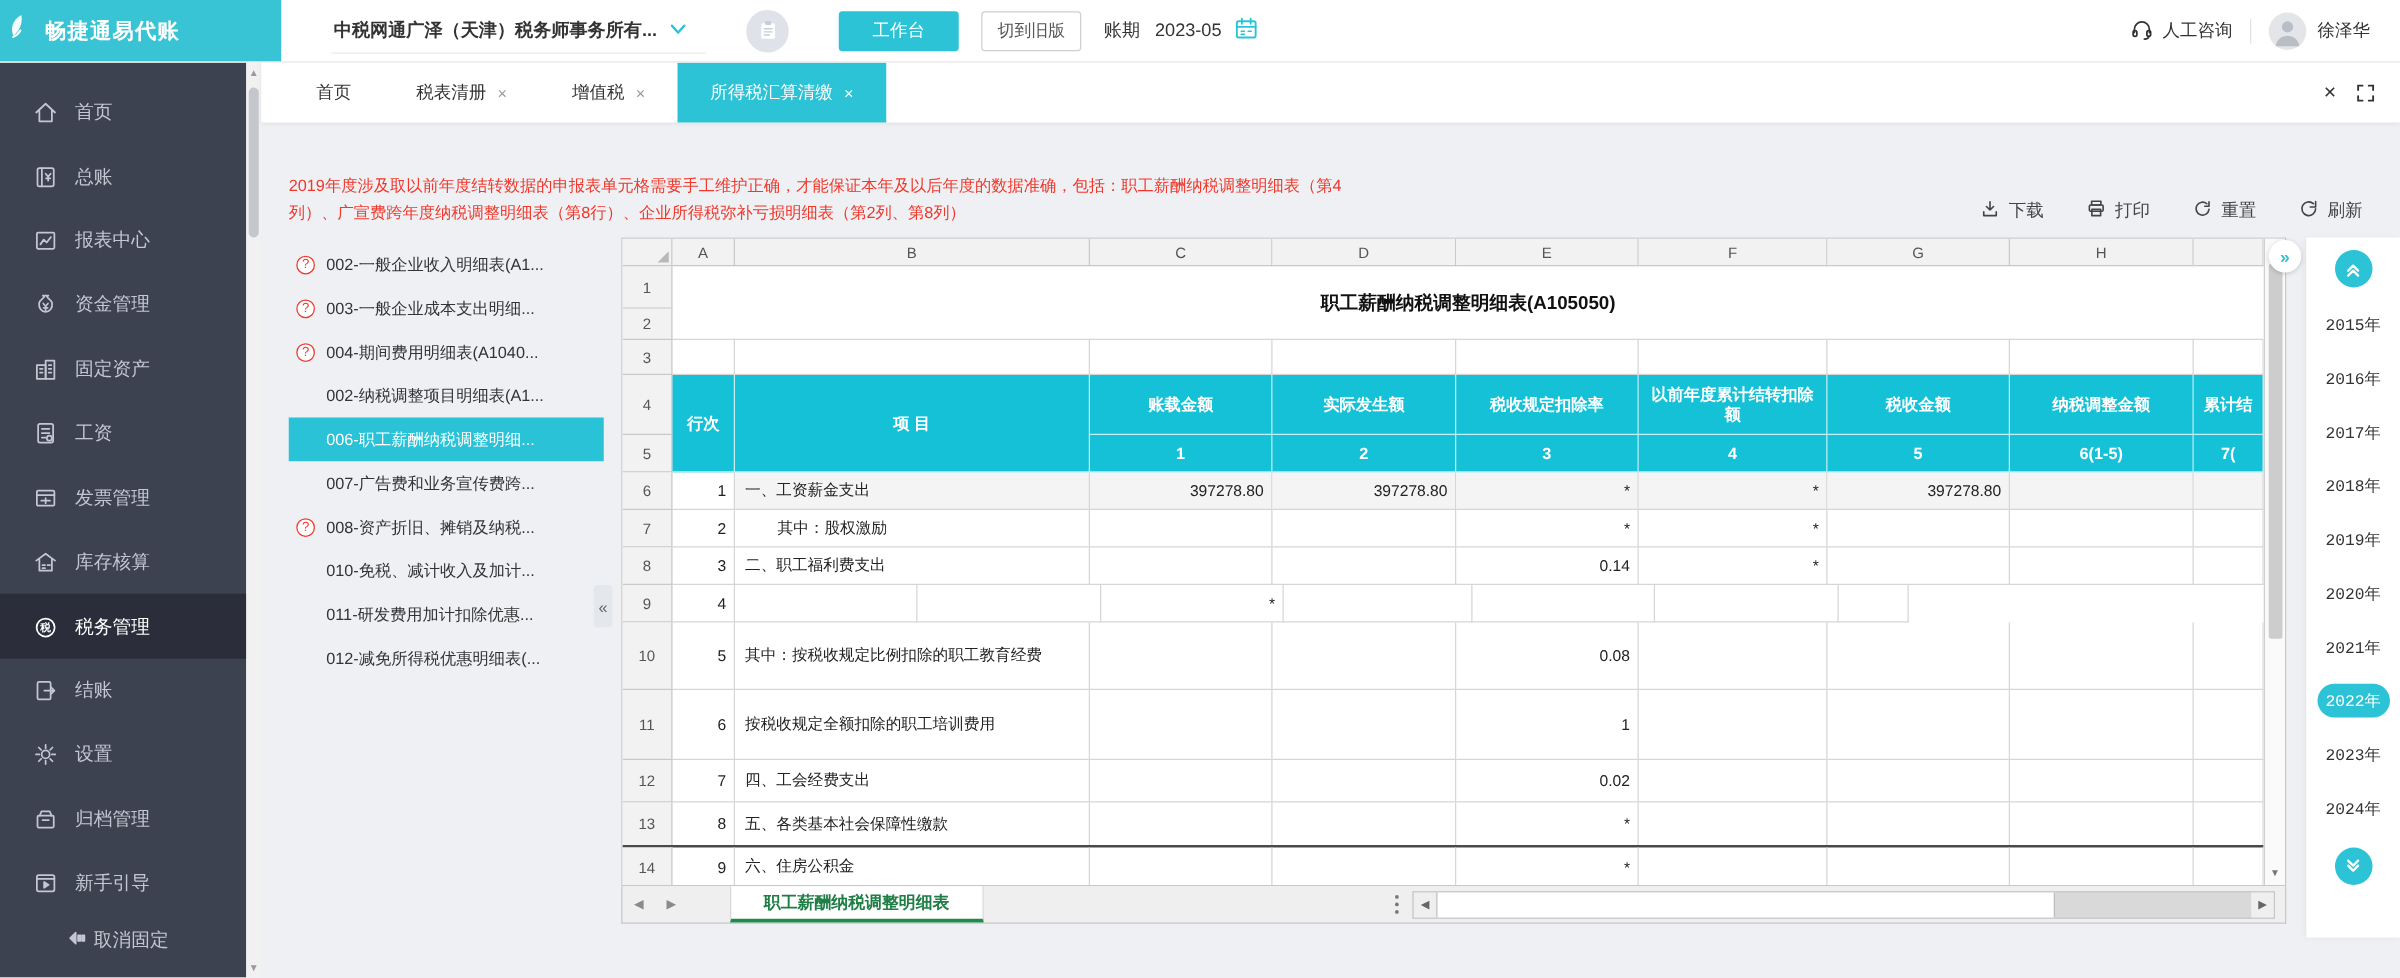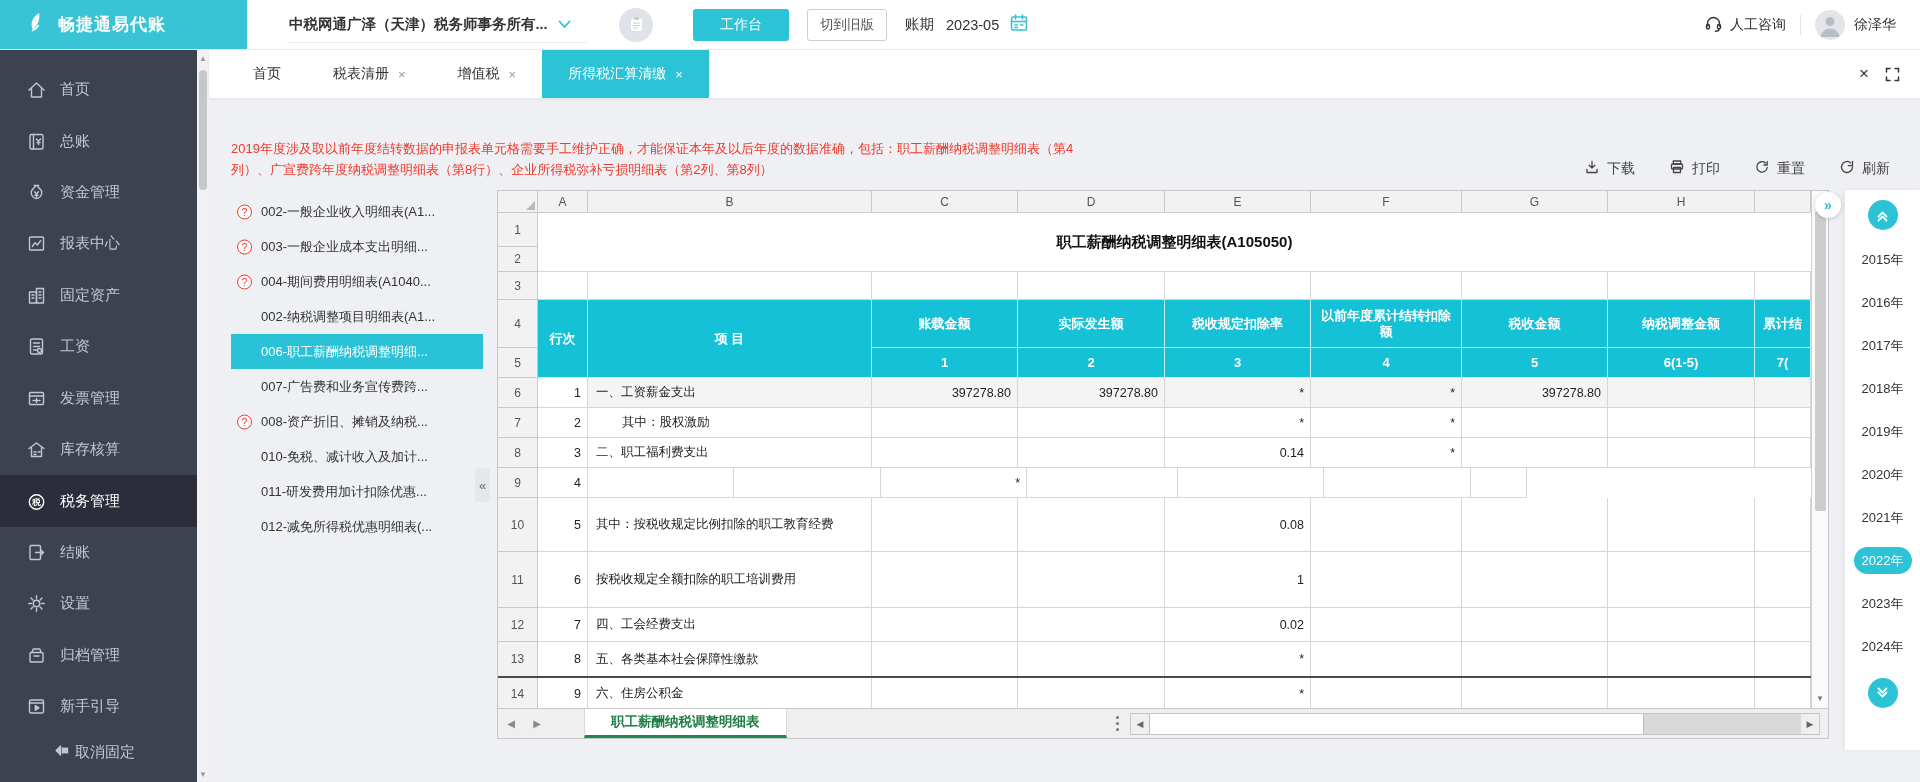--- a/index.html
+++ b/index.html
@@ -3,22 +3,22 @@
 <meta charset="utf-8">
 <style>
   * { margin:0; padding:0; box-sizing:border-box; }
   html,body { width:1920px; height:782px; overflow:hidden;
     font-family:"Liberation Sans","DejaVu Sans",sans-serif; background:#eef0f4; }
   .app { width:1920px; height:782px; display:flex; flex-direction:column; }
 
   
   .topbar { height:50px; background:#fff; display:flex; align-items:stretch;
     border-bottom:1px solid #e8e8e8; flex:0 0 50px; position:relative; z-index:30; }
-  .logo-block { width:247px; background:#38c4d4; color:#fff; display:flex; align-items:center;
-    padding-left:22px; gap:10px; }
+  .logo-block { width:225px; background:#38c4d4; color:#fff; display:flex; align-items:center;
+    gap:10px; }
   .logo-text { font-size:17px; font-weight:bold; letter-spacing:1px; }
   .topbar-main { flex:1; display:flex; align-items:center; padding:0 24px 0 40px; gap:18px; }
   .company-select { display:flex; align-items:center; gap:10px; font-size:14.5px; color:#333;
     border-bottom:1px solid #ebebeb; padding:0 6px 8px 2px; margin-top:8px; width:300px; cursor:pointer; }
   .company-select .txt { white-space:nowrap; overflow:hidden;font-weight:bold; }
   .badge-circle { width:34px; height:34px; border-radius:50%; background:#dfe2e8; display:flex;
     align-items:center; justify-content:center; margin-left:14px; cursor:pointer; }
   .btn-teal { background:#2cc3d6; color:#fff; border:none; font-size:14px; width:96px; height:32px;
     border-radius:3px; margin-left:22px; cursor:pointer; }
   .btn-outline { background:#fff; color:#555; border:1px solid #cfcfcf; font-size:13.5px;
@@ -130,21 +130,21 @@
   
   .year-panel { width:75px; margin-left:auto; background:#fff; box-shadow:-2px 0 5px rgba(0,0,0,.05);
     display:flex; flex-direction:column; align-items:center; padding:10px 0 12px; position:relative;
     height:560px; }
   .yp-expand { position:absolute; left:-30px; top:2px; width:26px; height:26px; background:#fff;
     border-radius:50%; box-shadow:0 1px 4px rgba(0,0,0,.18); color:#2cc3d6; font-size:14px;
     font-weight:bold; display:flex; align-items:center; justify-content:center; cursor:pointer; }
   .yp-btn { width:30px; height:30px; border-radius:50%; background:#2cc3d6; display:flex;
     align-items:center; justify-content:center; cursor:pointer; flex:0 0 30px; }
   .yp-btn.bottom { margin-top:10px; }
-  .year-list { display:flex; flex-direction:column; align-items:flex-start; margin-top:8px; }
+  .year-list { display:flex; flex-direction:column; align-items:flex-start; margin-top:8px;font-family:Liberation Mono, monospace; }
   .year-item { height:43px; display:flex; align-items:center; justify-content:center;
     font-size:13px; color:#333; cursor:pointer; width:62px; }
   .year-item span { display:flex; align-items:center; justify-content:center; }
   .year-item.active span { background:#2cc3d6; color:#fff; border-radius:14px; width:58px; height:27px; }
 </style>
 </head>
 <body>
 
 <div class="app">
 
@@ -229,33 +229,33 @@
             <svg width="21" height="21" viewBox="0 0 21 21" fill="none" stroke="currentColor" stroke-width="1.4" stroke-linecap="round" stroke-linejoin="round">
               <rect x="4" y="3.5" width="13" height="14.5" rx="1.5"></rect>
               <path d="M7.5 3.5V18M10.5 8l2 2.3 2-2.3M12.5 10.3v3.2M10.8 11.6h3.4"></path>
             </svg>
           </span>
           <span>总账</span>
         </div>
         <div class="side-item">
           <span class="ic">
             <svg width="21" height="21" viewBox="0 0 21 21" fill="none" stroke="currentColor" stroke-width="1.4" stroke-linecap="round" stroke-linejoin="round">
-              <path d="M8.3 3.5h4.4M9.5 3.8c0 2-3.6 2.6-4.2 5.7-.6 3.6 2 7 5.2 7s5.8-3.4 5.2-7c-.6-3.1-4.2-3.7-4.2-5.7M8.6 9.8l1.9 2.2 1.9-2.2M10.5 12v3M8.9 13.2h3.2"></path>
-            </svg>
-          </span>
-          <span>资金管理</span>
-        </div>
-        <div class="side-item">
-          <span class="ic">
-            <svg width="21" height="21" viewBox="0 0 21 21" fill="none" stroke="currentColor" stroke-width="1.4" stroke-linecap="round" stroke-linejoin="round">
               <rect x="3.5" y="4" width="14" height="13" rx="1"></rect>
               <path d="M6.3 13.5l2.7-3.8 2.3 2.3 3.4-4.3"></path>
             </svg>
           </span>
           <span>报表中心</span>
+        </div>
+        <div class="side-item">
+          <span class="ic">
+            <svg width="21" height="21" viewBox="0 0 21 21" fill="none" stroke="currentColor" stroke-width="1.4" stroke-linecap="round" stroke-linejoin="round">
+              <path d="M8.3 3.5h4.4M9.5 3.8c0 2-3.6 2.6-4.2 5.7-.6 3.6 2 7 5.2 7s5.8-3.4 5.2-7c-.6-3.1-4.2-3.7-4.2-5.7M8.6 9.8l1.9 2.2 1.9-2.2M10.5 12v3M8.9 13.2h3.2"></path>
+            </svg>
+          </span>
+          <span>资金管理</span>
         </div>
         <div class="side-item">
           <span class="ic">
             <svg width="21" height="21" viewBox="0 0 21 21" fill="none" stroke="currentColor" stroke-width="1.4" stroke-linecap="round" stroke-linejoin="round">
               <rect x="3.5" y="7" width="7" height="11"></rect>
               <rect x="10.5" y="3.5" width="7" height="14.5"></rect>
               <path d="M13 7h2M13 10h2M13 13h2M6 10h2M6 13h2"></path>
             </svg>
           </span>
           <span>固定资产</span>

